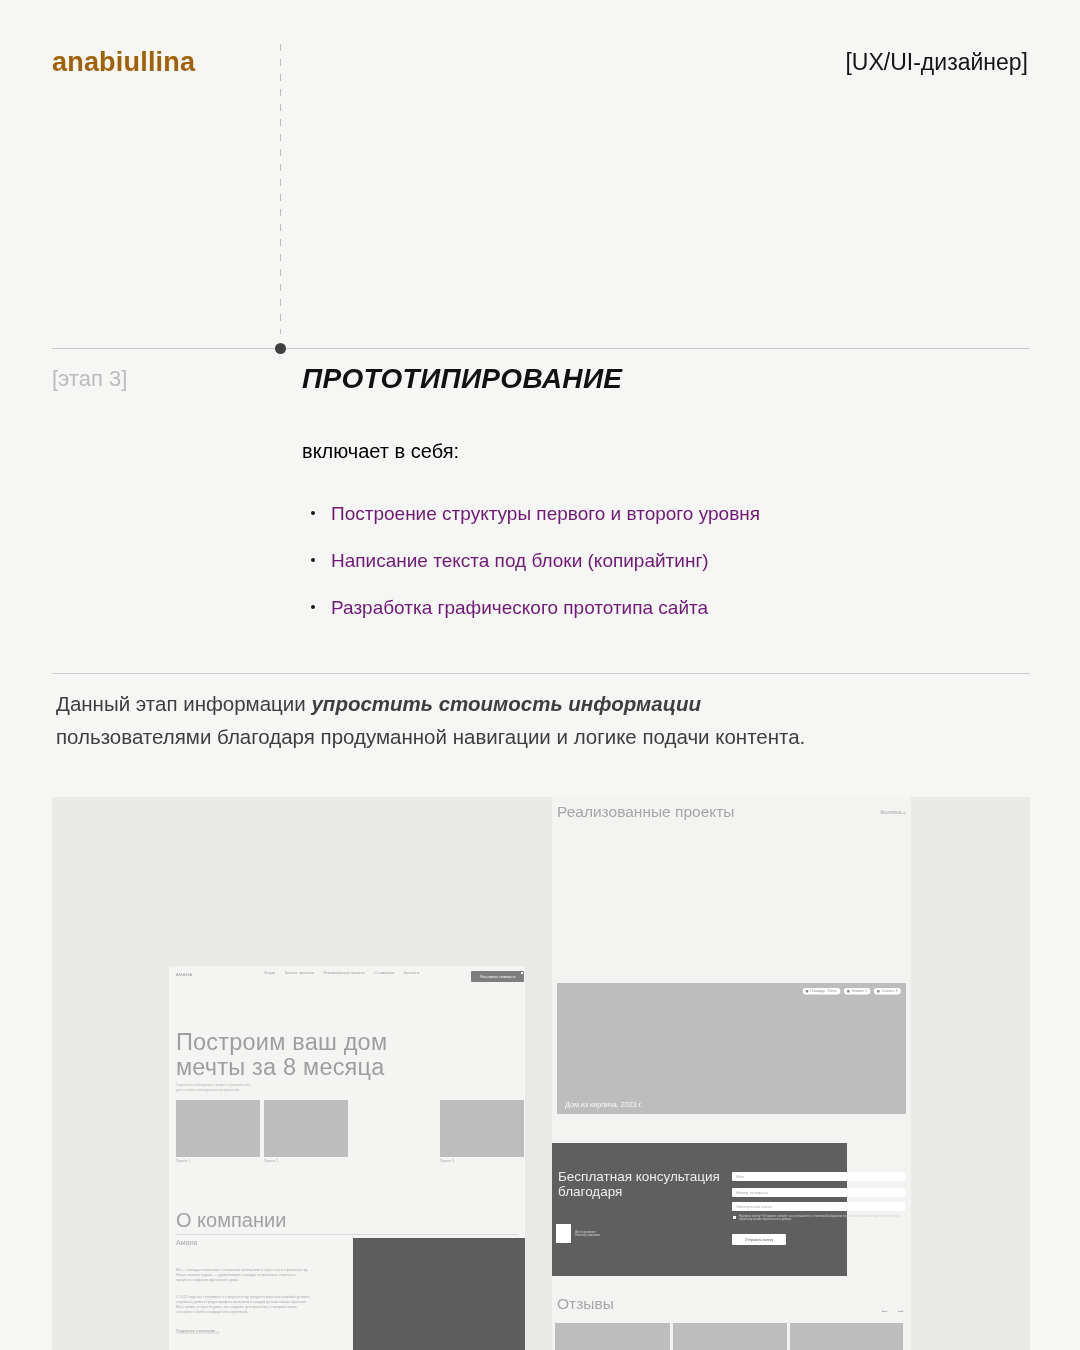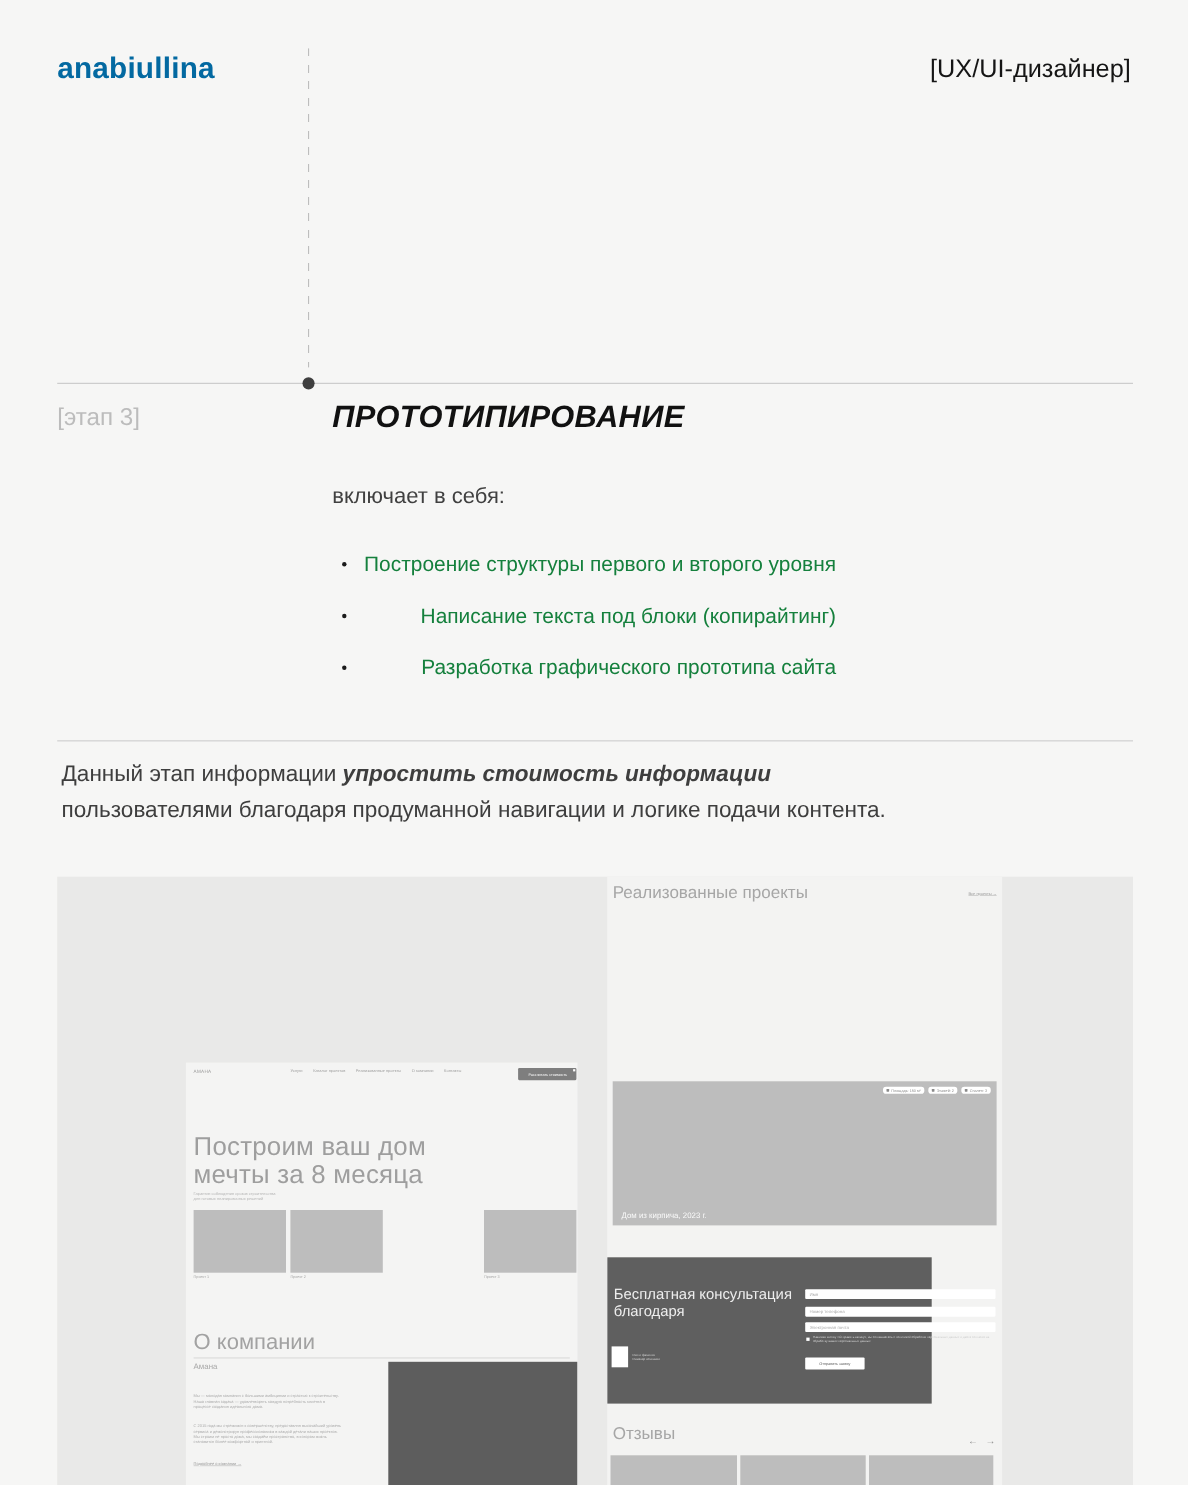--- a/index.html
+++ b/index.html
@@ -1,35 +1,35 @@
 <!DOCTYPE html>
 <html><head>
 <meta charset="utf-8">
 <style>
   html,body { margin:0; padding:0; background:#f6f6f5; }
   .page { position:relative; width:1080px; height:1350px; background:#f6f6f5;
           font-family:"Liberation Sans", sans-serif; overflow:hidden; color:#1c1c1c; }
   .abs { position:absolute; }
 
   
-  .brand { left:52px; top:47px; font-size:27px; font-weight:700; letter-spacing:.2px; color:#0369a1; }
+  .brand { left:52px; top:47px; font-size:27px; font-weight:700; letter-spacing:.2px; color:#a16207; }
   .role  { right:52px; top:49px; font-size:23px; color:#151515; }
 
   .vdash { left:280px; top:44px; width:1px; height:290px;
            background-image:repeating-linear-gradient(to bottom,#bdbdbd 0 7px,transparent 7px 15px); }
   .hline { left:52px; top:348px; width:978px; height:1px; background:#c9c9c9; }
   .tdot  { left:275px; top:343px; width:11px; height:11px; border-radius:50%; background:#3f3f3f; }
 
   
   .stage-label { left:52px; top:366px; font-size:22px; color:#bcbcbc; }
   .stage-title { left:302px; top:363px; font-size:28px; font-weight:700; letter-spacing:.3px; color:#111; margin:0;font-style:italic; }
-  .intro       { left:302px; top:440px; font-size:20px; color:#404040; }
+  .intro       { left:302px; top:440px; font-size:20px; color:#000000; }
 
   .bullets { left:302px; top:503px; margin:0; padding:0; list-style:none; }
-  .bullets li { position:relative; padding-left:29px; margin-bottom:25px; font-size:19px; color:#15803d;text-align:right; }
+  .bullets li { position:relative; padding-left:29px; margin-bottom:25px; font-size:19px; color:#701a75; }
   .bdot { position:absolute; left:9px; top:8px; width:4px; height:4px; border-radius:50%; background:#1b1b1b; }
 
   .div2 { left:52px; top:673px; width:978px; height:1px; background:#cecece; }
 
   .summary { left:56px; top:687px; width:800px; font-size:20.5px; line-height:33px; color:#3e3e3e; margin:0; }
   .summary b { font-weight:700; font-style:italic; }
 
   
   .showcase { left:52px; top:797px; width:978px; height:553px; background:#e9e9e8; overflow:hidden; }
   .mock-left  { position:absolute; left:117px; top:169px; width:356px; height:384px; background:#f4f4f3; overflow:hidden; }

